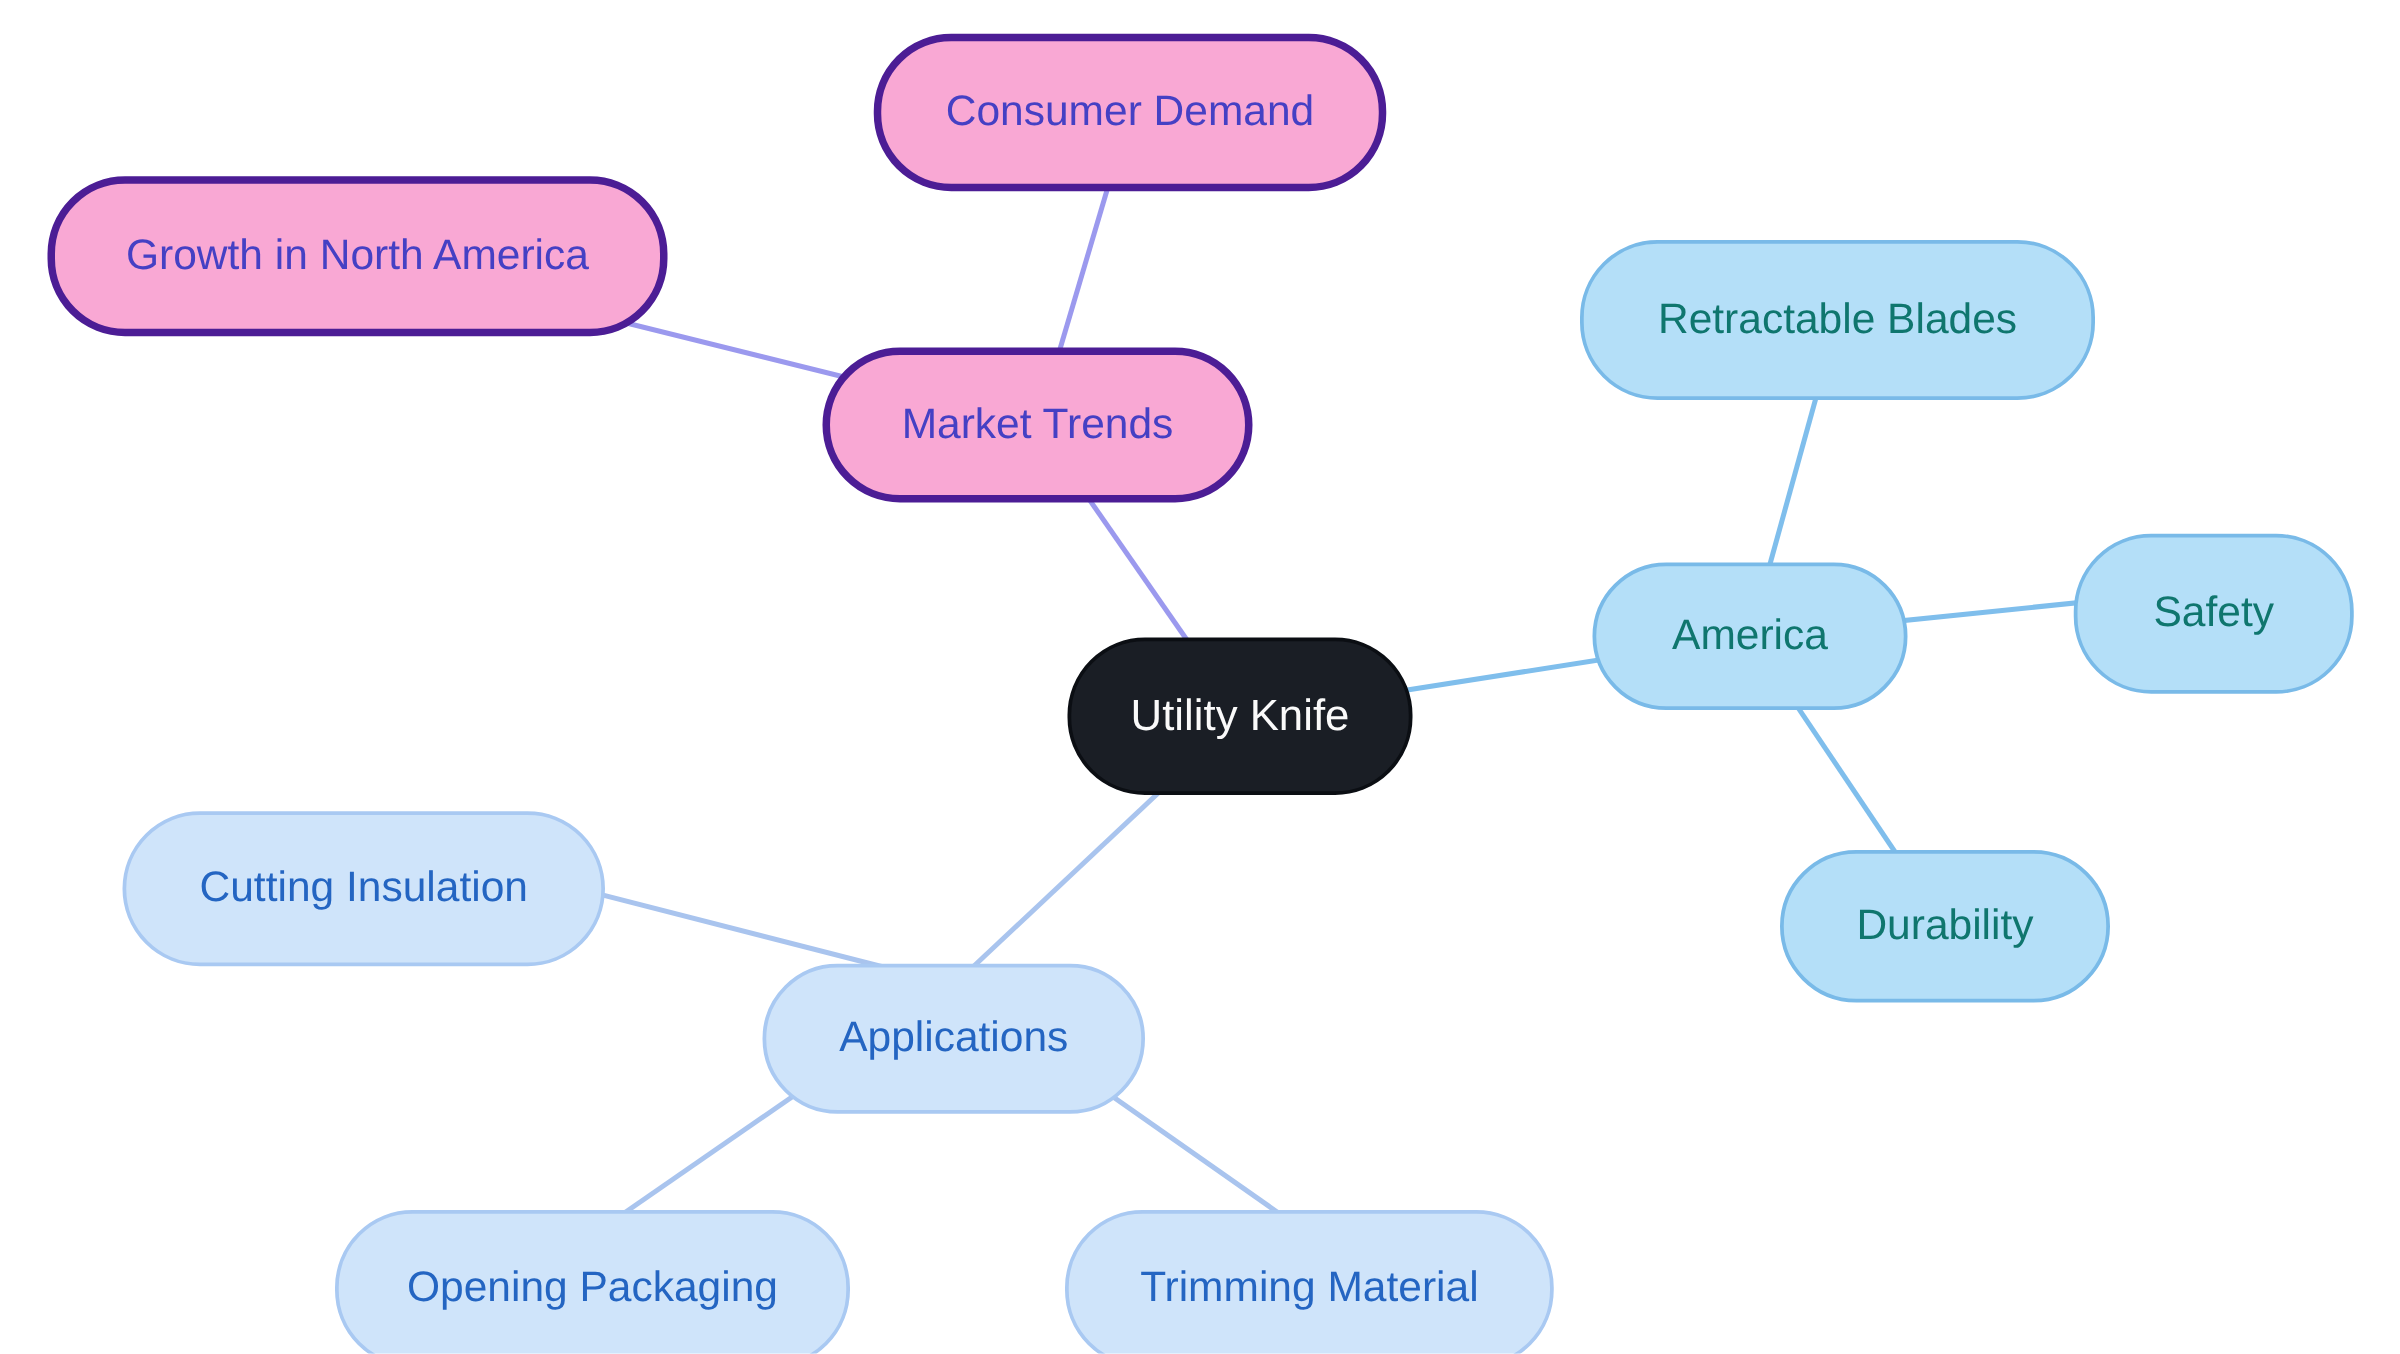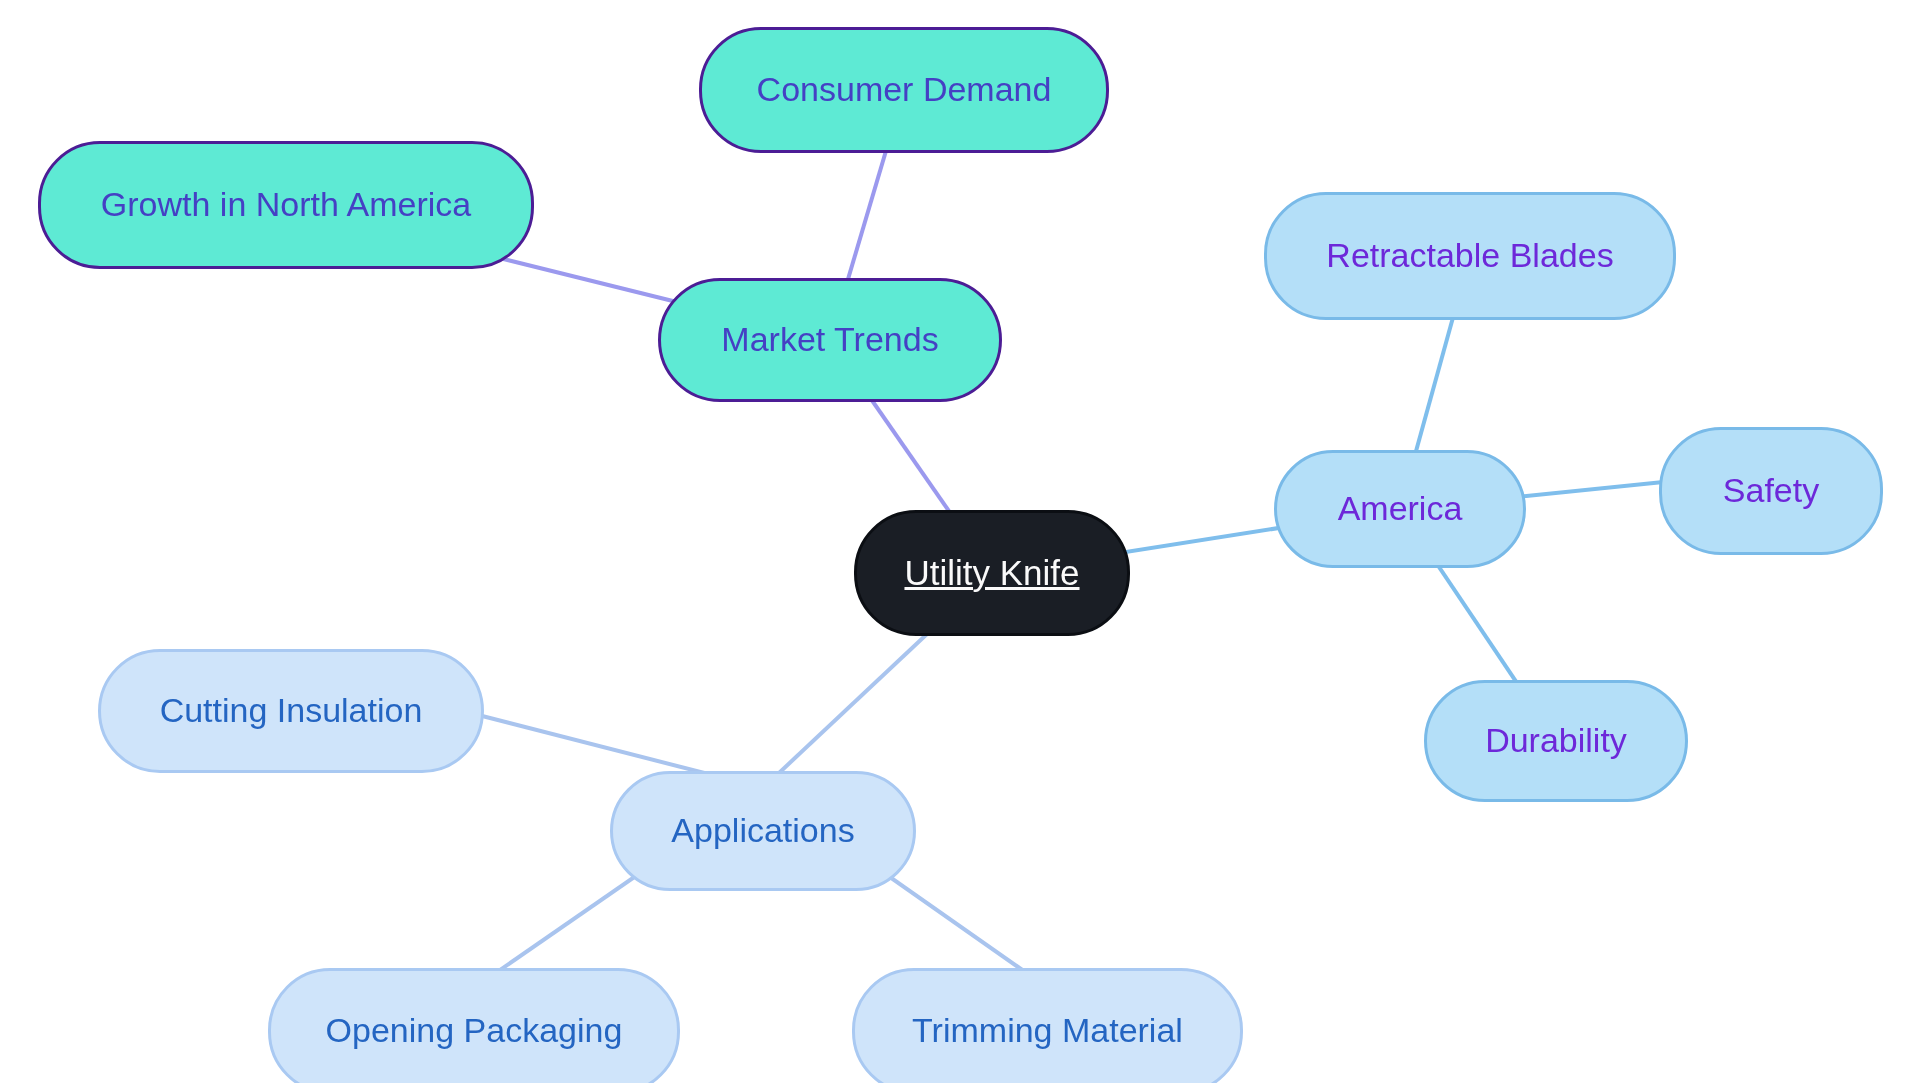--- a/index.html
+++ b/index.html
@@ -34,31 +34,30 @@
     white-space: nowrap;
     cursor: pointer;
     user-select: none;
   }
   .node .node-label { pointer-events: none; }
   .node.center {
     background: #1a1e25;
     border: 3px solid #0b0e13;
     color: #fafafa;
     font-size: 35px;
-    text-decoration: underline;
   }
   .node.purple {
-    background: #5eead4;
-    border: 3px solid #4c1d95;
+    background: #f9a8d4;
+    border: 6px solid #4c1d95;
     color: #4540c4;
   }
   .node.blue {
     background: #b4dff8;
     border: 3px solid #79bae8;
-    color: #6d28d9;
+    color: #0f766e;
   }
   .node.lightblue {
     background: #cfe4fa;
     border: 3px solid #a9c9f2;
     color: #2465c2;
     margin-top: 43px;
   }
 </style>
 </head>
 <body>

